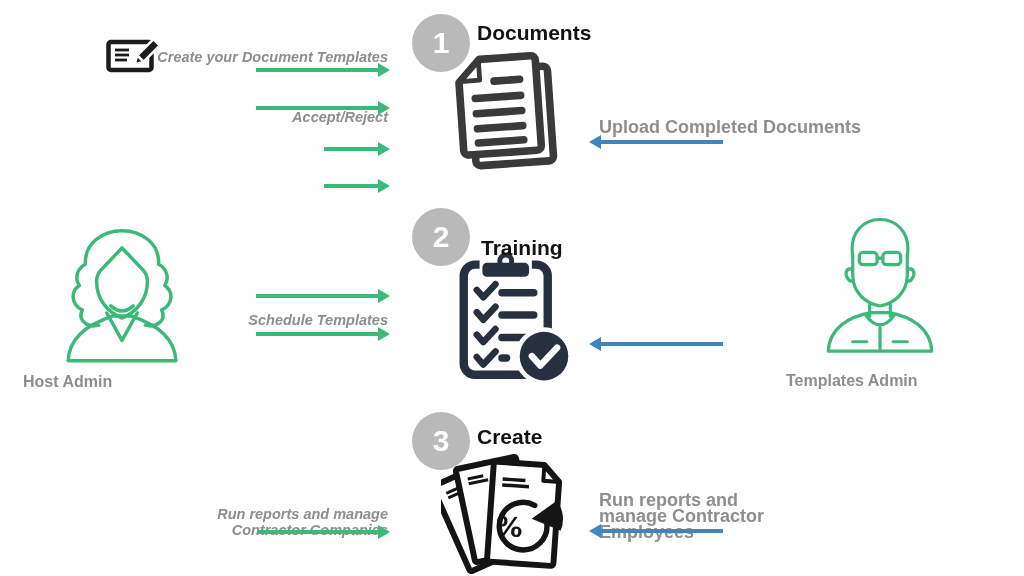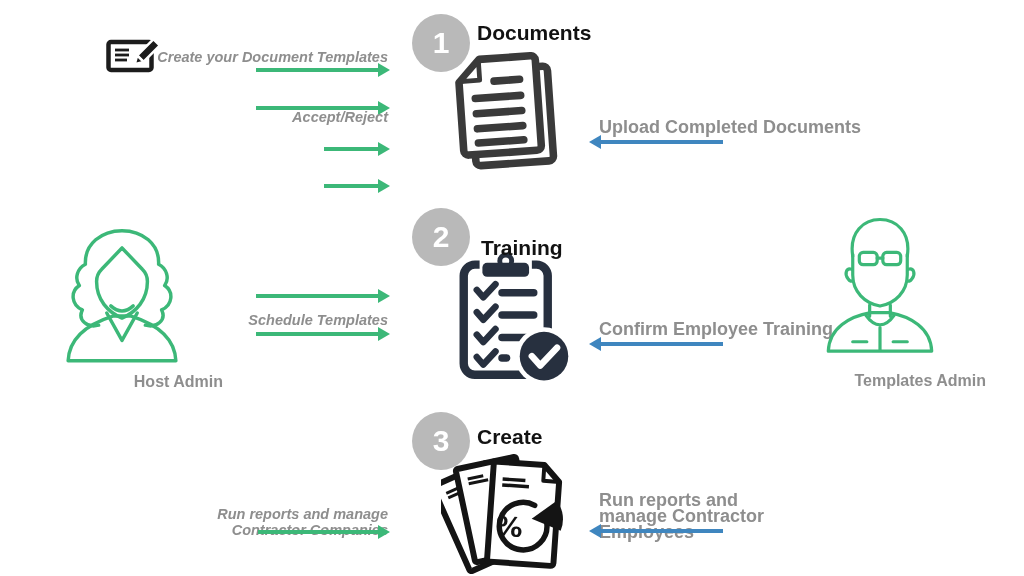--- a/index.html
+++ b/index.html
@@ -34,21 +34,21 @@
     background:var(--circle-gray);display:flex;align-items:center;justify-content:center;
     color:#fff;font-size:30px;font-weight:700;z-index:1;
   }
   .step-title{
     position:absolute;color:var(--heading);font-size:21px;font-weight:700;
     line-height:24px;white-space:nowrap;z-index:3;
   }
   .icon-box{position:absolute;z-index:2;}
   .actor-label{
     position:absolute;color:var(--text-gray);font-size:16px;font-weight:700;
-    text-align:right;width:200px;line-height:20px;
+    text-align:left;width:200px;line-height:20px;
   }
   svg{display:block;width:100%;height:100%;}
 </style>
 </head>
 <body>
 
 <div class="stage">
 
   <div class="icon-box" style="left:106px;top:36px;width:58px;height:40px;color:var(--edit-icon);">
     <svg viewBox="0 0 58 40">
@@ -72,21 +72,20 @@
 
   <div class="arrow-right" style="left:256px;top:294px;width:122px;"></div>
   <div class="host-label" style="top:311px;">Schedule Templates</div>
   <div class="arrow-right" style="left:256px;top:332px;width:122px;"></div>
 
   <div class="host-label wrap" style="top:490px;margin-top:16px;">Run reports and manage Contractor Companies</div>
   <div class="arrow-right" style="left:258px;top:530px;width:120px;"></div>
 
   <div class="contractor-label" style="top:118px;">Upload Completed Documents</div>
   <div class="arrow-left" style="left:601px;top:140px;width:122px;"></div>
-  <div class="contractor-label" style="top:320px;">Confirm Employee Training</div>
   <div class="arrow-left" style="left:601px;top:342px;width:122px;"></div>
   <div class="contractor-label wrap" style="top:492px;">Run reports and manage Contractor Employees</div>
   <div class="arrow-left" style="left:601px;top:529px;width:122px;"></div>
 
   <div class="step-circle" style="left:412px;top:14px;">
     <span>1</span>
   </div>
   <div class="step-title" style="left:477px;top:21px;">Documents</div>
   <div class="icon-box" style="left:449px;top:52px;width:112px;height:127px;color:var(--doc-icon);">
     <svg viewBox="0 0 118 134">

